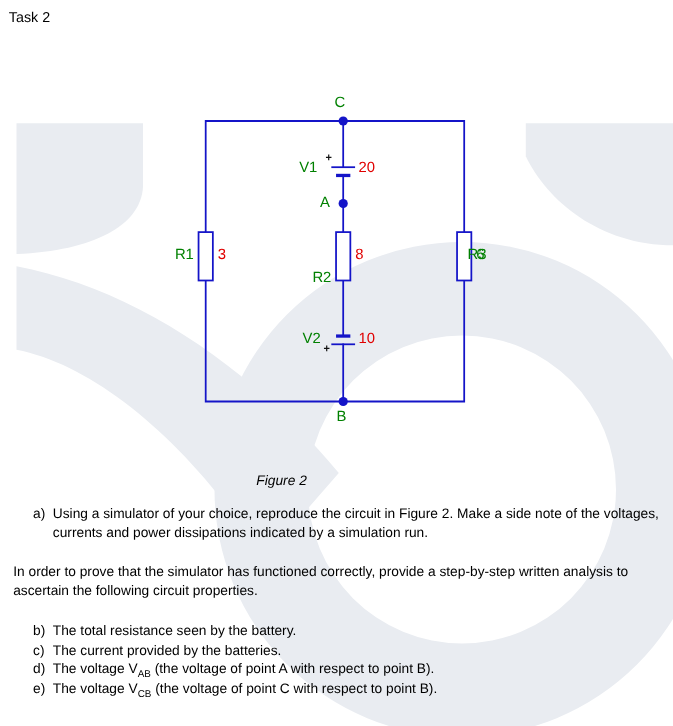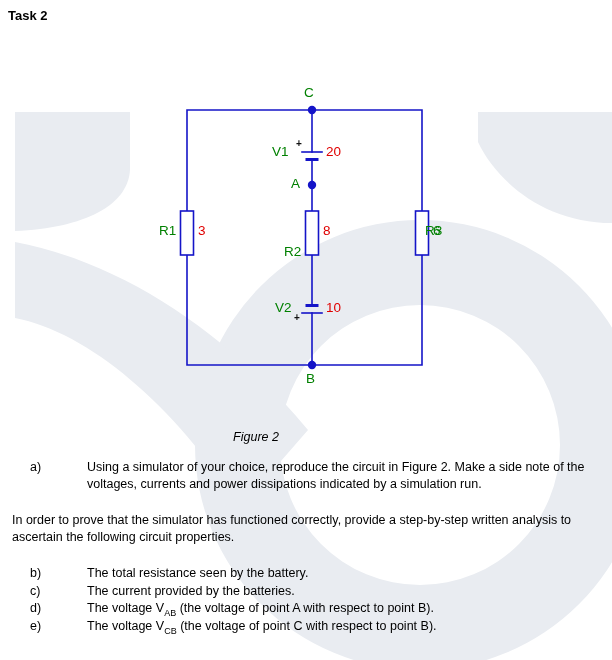--- a/index.html
+++ b/index.html
@@ -24,25 +24,25 @@
   .node-dot { fill:var(--wire,#1414c8); }
 
   
   .clabel { position:absolute; z-index:2; font-size:13.5px; white-space:nowrap; }
   .green { color:var(--label-green,#008000); }
   .red   { color:var(--value-red,#e00000); }
   .polarity { position:absolute; z-index:2; font-size:10px; font-weight:bold; color:#111; }
 
   
   .doc { position:absolute; z-index:2; font-size:12.5px; line-height:16.5px; color:var(--text,#000); }
-  .title { font-weight:bold; font-size:13px; }
+  .title { font-weight:normal; font-size:13px; }
   .caption { font-style:italic; width:512px; text-align:center; }
   .qitem { display:flex; align-items:flex-start; }
   .qlabel { flex:0 0 18px; width:18px; }
-  .qtext { flex:1 1 auto;margin-left:39px; }
+  .qtext { flex:1 1 auto; }
   sub { font-size:9px; line-height:0; }
 </style>
 </head>
 <body>
 
 <div class="page">
 
   <svg class="watermark" width="612" height="660" viewBox="0 0 612 660">
     <path class="wm" d="M15 112 H130 V170 C128 205 85 228 15 231 Z"></path>
     <path class="wm" d="M478 112 H612 V223 C545 223 497 182 478 142 Z"></path>

